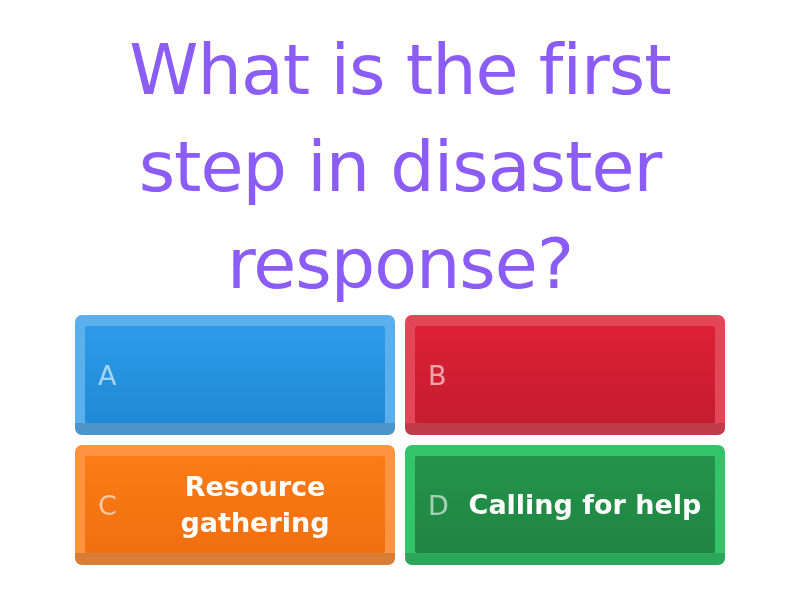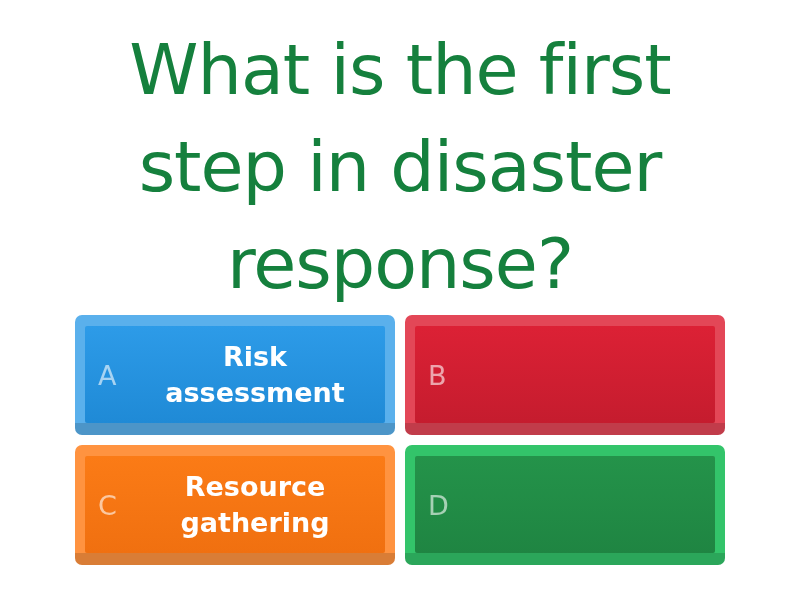--- a/index.html
+++ b/index.html
@@ -1,19 +1,19 @@
 <!DOCTYPE html>
 <html><head>
   <meta charset="utf-8">
   <style>
     html, body { margin: 0; padding: 0; background: #ffffff; }
     body { width: 800px; height: 600px; position: relative; overflow: hidden; font-family: "DejaVu Sans", sans-serif; }
     .question {
       position: absolute; left: 60px; top: 22px; width: 680px;
-      text-align: center; color: #15803d; font-size: 70px; line-height: 97px;
+      text-align: center; color: #8b5cf6; font-size: 70px; line-height: 97px;
       font-family: "DejaVu Sans", sans-serif; letter-spacing: -1px;
     }
     .answers { position: absolute; left: 75px; top: 315px; width: 650px; height: 250px; }
     .answer {
       position: absolute; width: 320px; height: 120px; border-radius: 7px;
       box-sizing: border-box; cursor: pointer; overflow: hidden;
     }
     .answer .face {
       position: absolute; left: 10px; top: 11px; right: 10px; bottom: 12px;
       border-radius: 2px;
@@ -42,28 +42,28 @@
   </style>
 </head>
 <body>
 
 <div class="question">What is the first step in disaster response?</div>
 
 <div class="answers">
   <div class="answer" id="ans-a">
     <div class="face"></div>
     <span class="letter">A</span>
-    <span class="label">Risk assessment</span>
   </div>
   <div class="answer" id="ans-b">
     <div class="face"></div>
     <span class="letter">B</span>
   </div>
   <div class="answer" id="ans-c">
     <div class="face"></div>
     <span class="letter">C</span>
     <span class="label">Resource gathering</span>
   </div>
   <div class="answer" id="ans-d">
     <div class="face"></div>
     <span class="letter">D</span>
+    <span class="label">Calling for help</span>
   </div>
 </div>
 
 </body></html>

